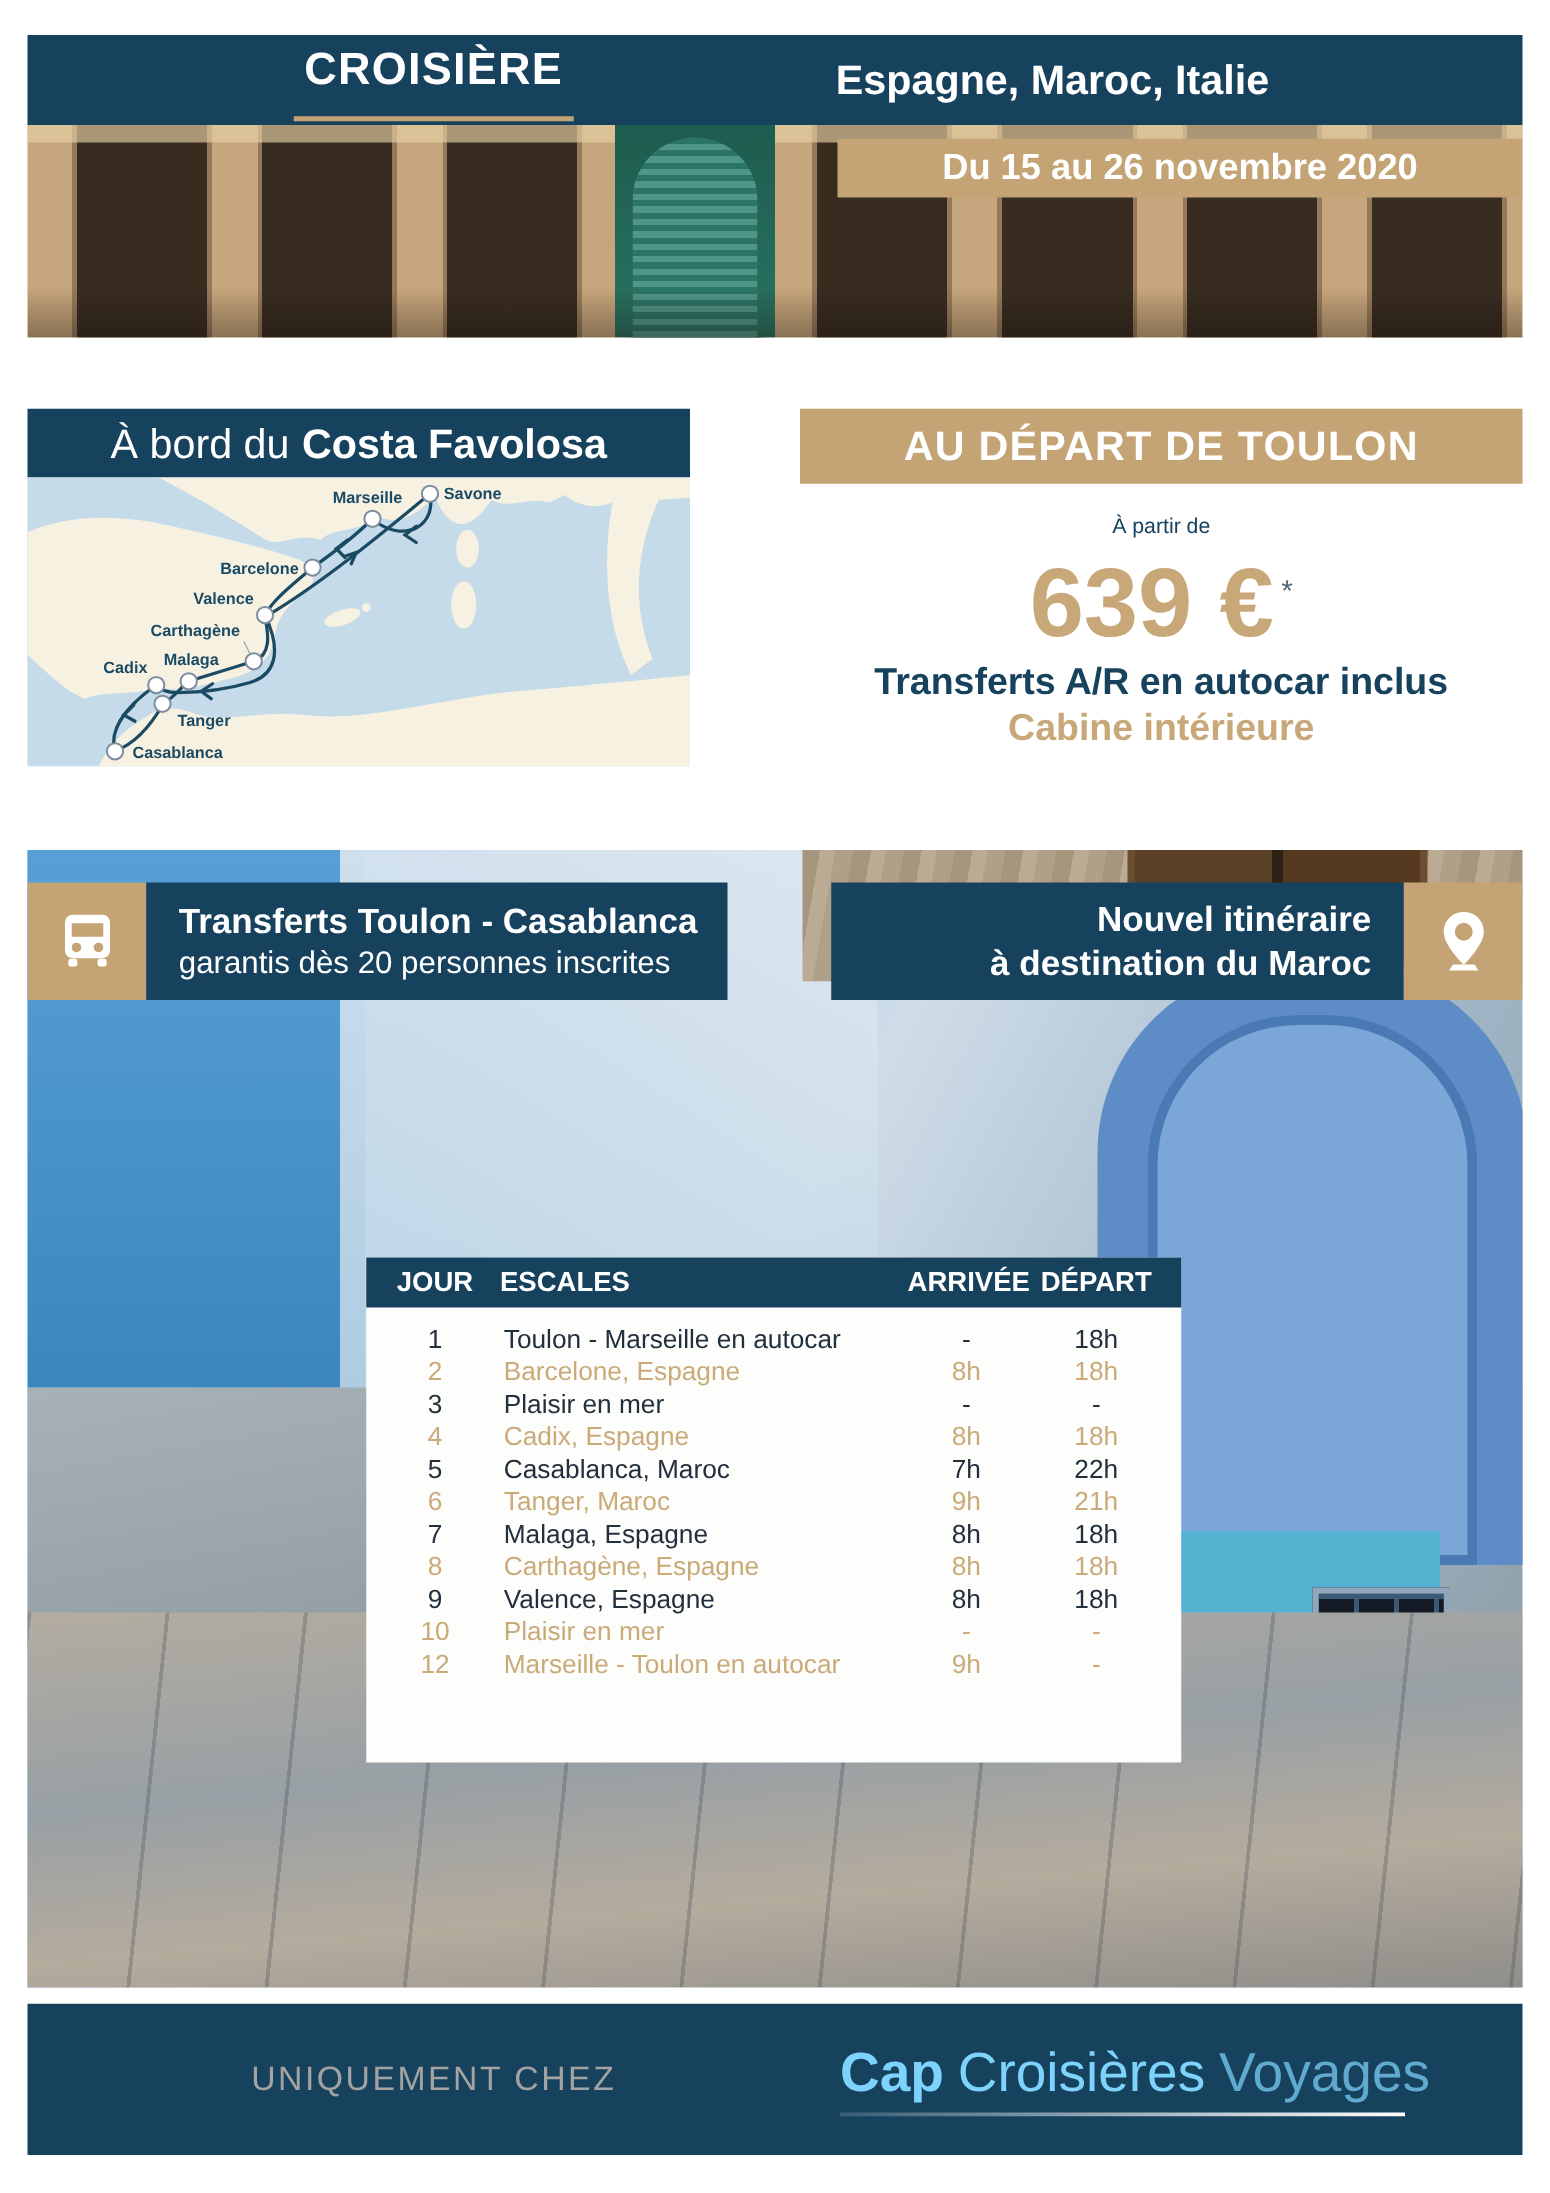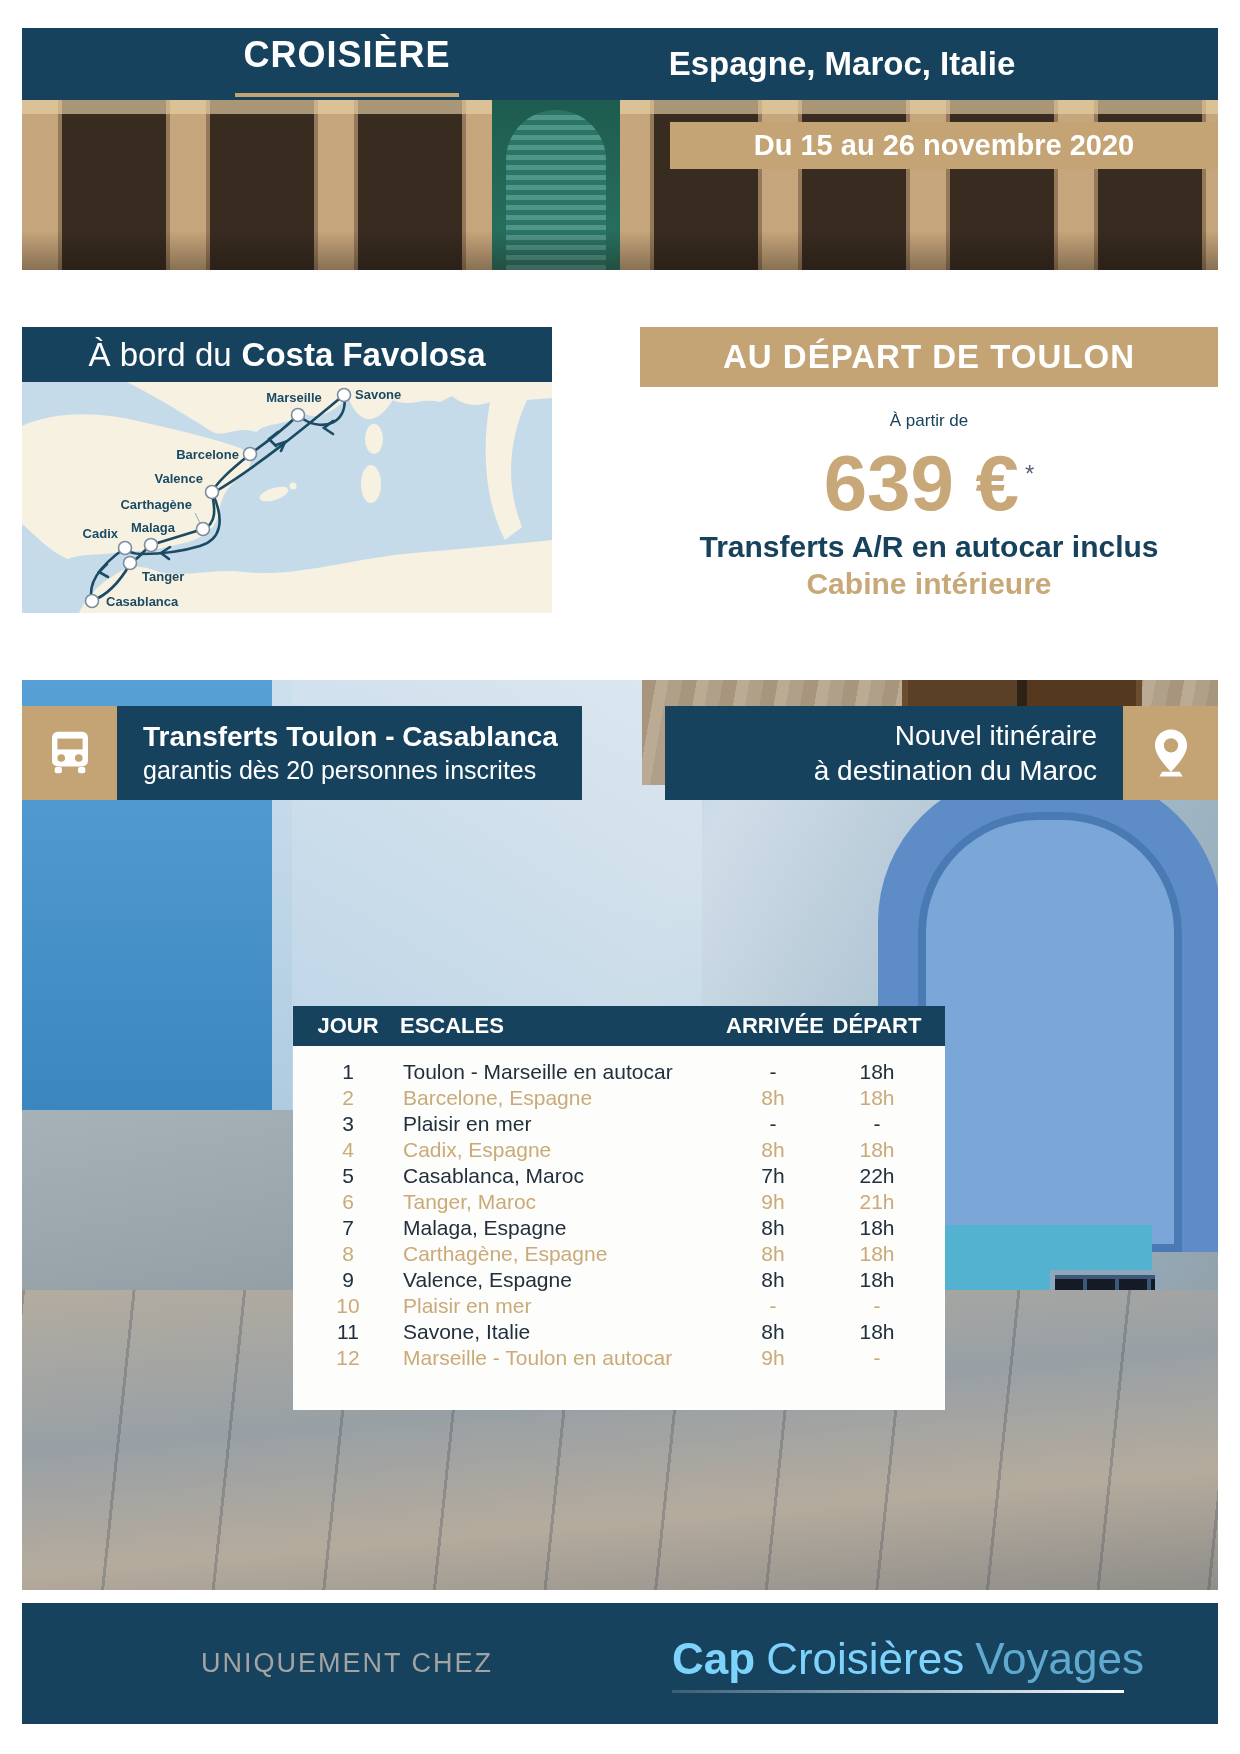--- a/index.html
+++ b/index.html
@@ -24,21 +24,21 @@
         background:repeating-linear-gradient(90deg,#c6a67c 0 36px,#96795a 36px 40px,
                    #382c21 40px 144px,#96795a 144px 148px);}
   .tp-lintel{position:absolute;top:0;left:0;right:0;height:14px;background:rgba(230,208,164,.65);}
   .tp-shade{position:absolute;left:0;right:0;bottom:0;height:40px;
         background:linear-gradient(rgba(0,0,0,0),rgba(20,12,6,.35));}
   .tp-teal{position:absolute;left:470px;top:0;width:128px;height:170px;
         background:linear-gradient(180deg,#1d5c4e,#2a7361);}
   .tp-teal-inner{position:absolute;left:14px;right:14px;top:10px;bottom:0;background-color:#2f8271;
         background-image:repeating-linear-gradient(0deg,rgba(255,255,255,.16) 0 5px,rgba(0,0,0,.10) 5px 10px);
         border-radius:60px 60px 0 0;}
-  .date-banner{position:absolute;right:0;top:22px;width:548px;height:47px;background:var(--tan);
+  .date-banner{position:absolute;right:0;top:11px;width:548px;height:47px;background:var(--tan);
         display:flex;align-items:center;justify-content:center;color:#fff;font-size:29px;font-weight:700;}
 
   
   .ship-panel{position:absolute;left:22px;top:327px;width:530px;height:286px;}
   .ship-header{height:55px;background:var(--navy);color:#fff;display:flex;align-items:center;
         justify-content:center;font-size:33px;}
   .ship-header .b{font-weight:700;margin-left:10px;}
   .map-box{position:relative;width:530px;height:231px;background:var(--sea);}
 
   
@@ -83,21 +83,21 @@
   
   .bl-icon{position:absolute;left:0;top:26px;width:95px;height:94px;background:var(--tan);
         display:flex;align-items:center;justify-content:center;}
   .bl-bar{position:absolute;left:95px;top:26px;width:465px;height:94px;background:var(--navy);color:#fff;
         display:flex;flex-direction:column;justify-content:center;padding-left:26px;box-sizing:border-box;}
   .bl-line1{font-size:28px;font-weight:700;}
   .bl-line2{font-size:25px;font-weight:400;margin-top:3px;}
   .br-bar{position:absolute;left:643px;top:26px;width:458px;height:94px;background:var(--navy);color:#fff;
         display:flex;flex-direction:column;justify-content:center;align-items:flex-end;
         padding-right:26px;box-sizing:border-box;}
-  .br-line{font-size:28px;font-weight:400;}
+  .br-line{font-size:28px;font-weight:700;}
   .br-line2{margin-top:3px;}
   .br-icon{position:absolute;left:1101px;top:26px;width:95px;height:94px;background:var(--tan);
         display:flex;align-items:center;justify-content:center;}
 
   
   .table-panel{position:absolute;left:271px;top:326px;width:652px;height:404px;background:#fdfdfc;}
   .t-header{position:relative;height:40px;background:var(--navy);color:#fff;font-size:22px;font-weight:700;}
   .t-header span{position:absolute;top:0;height:40px;line-height:40px;}
   .th-jour{left:20px;width:70px;text-align:center;}
   .th-escales{left:107px;}
@@ -334,27 +334,20 @@
               <td class="dep">18h</td>
               <td class="pad"></td>
             </tr>
             <tr class="gold">
               <td class="day">10</td>
               <td class="escale">Plaisir en mer</td>
               <td class="arr">-</td>
               <td class="dep">-</td>
               <td class="pad"></td>
             </tr>
-            <tr>
-              <td class="day">11</td>
-              <td class="escale">Savone, Italie</td>
-              <td class="arr">8h</td>
-              <td class="dep">18h</td>
-              <td class="pad"></td>
-            </tr>
             <tr class="gold">
               <td class="day">12</td>
               <td class="escale">Marseille - Toulon en autocar</td>
               <td class="arr">9h</td>
               <td class="dep">-</td>
               <td class="pad"></td>
             </tr>
           </tbody>
       </table>
     </div>

